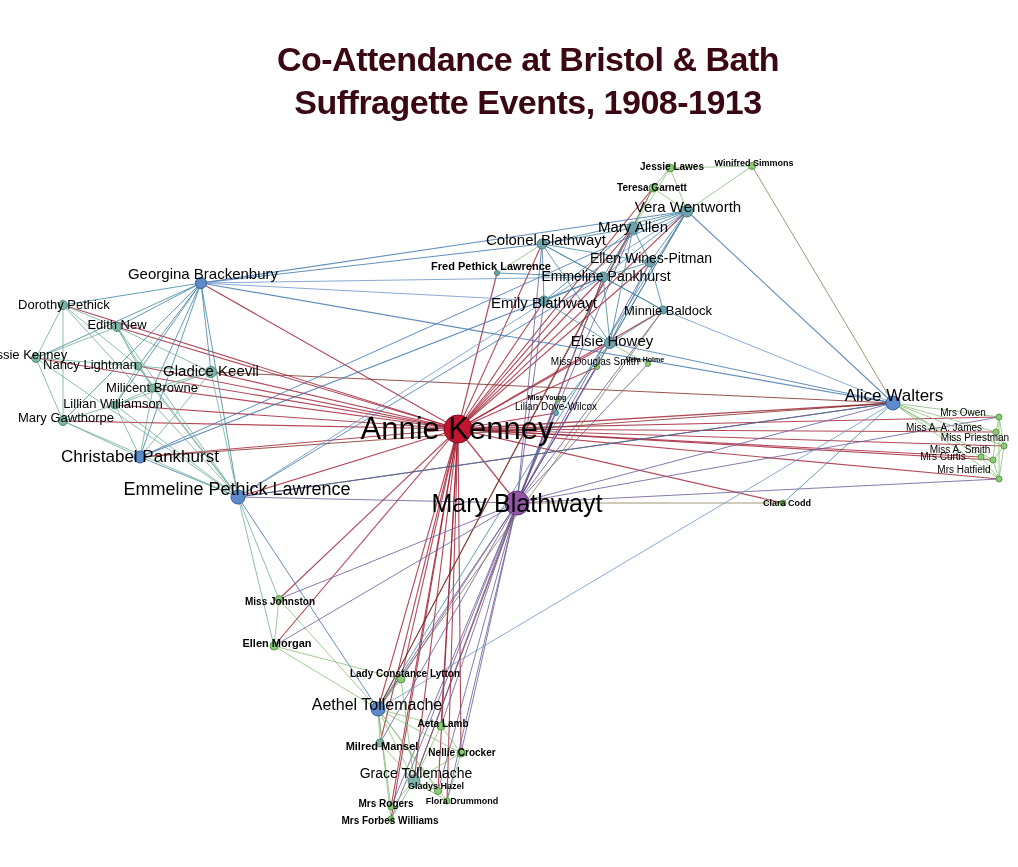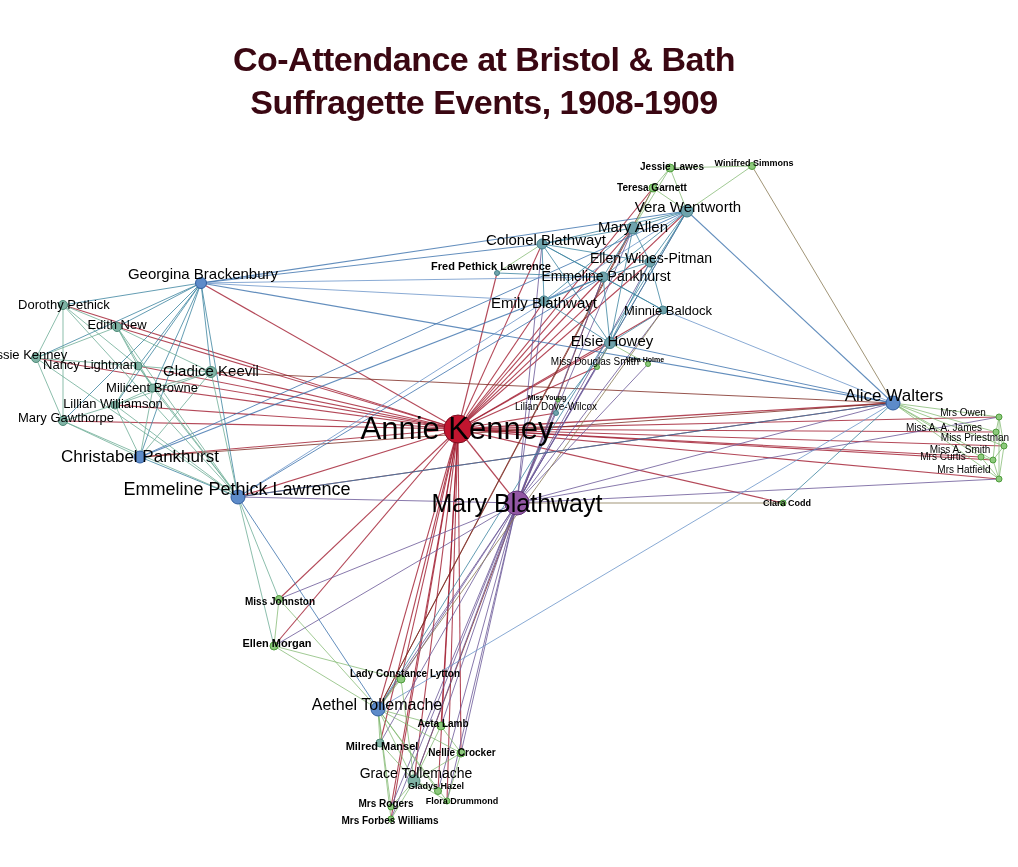--- a/index.html
+++ b/index.html
@@ -2,31 +2,31 @@
 <html><head>
 <meta charset="utf-8">
 <style>
   html,body{margin:0;padding:0;}
   body{
     width:1018px;height:867px;position:relative;background:#ffffff;overflow:hidden;
     font-family:"Liberation Sans", sans-serif;
   }
   .title-wrap{
     position:absolute;top:38px;left:0;width:968px;text-align:center;line-height:1.25;
-    font-size:34px;font-weight:600;letter-spacing:-0.5px;
+    font-size:34px;font-weight:600;letter-spacing:-0.5px;padding-left:44px;
   }
   #net{position:absolute;left:0;top:0;}
   .node-label{fill:#000000;}
 </style>
 </head>
 <body>
 
 <div class="title-wrap" style="color: rgb(58, 7, 18);">
   <div>Co-Attendance at Bristol &amp; Bath</div>
-  <div>Suffragette Events, 1908-1909</div>
+  <div>Suffragette Events, 1908-1913</div>
 </div>
 
 <svg id="net" xmlns="http://www.w3.org/2000/svg" width="1018" height="867" viewBox="0 0 1018 867">
     <line x1="458" y1="429" x2="893" y2="403" stroke="#a01a2e" stroke-width="1.3" stroke-opacity="0.8"></line>
     <line x1="458" y1="429" x2="517" y2="503" stroke="#a01a2e" stroke-width="1.3" stroke-opacity="0.8"></line>
     <line x1="458" y1="429" x2="999" y2="417" stroke="#a01a2e" stroke-width="1.1" stroke-opacity="0.8"></line>
     <line x1="458" y1="429" x2="996" y2="432" stroke="#a01a2e" stroke-width="1.1" stroke-opacity="0.8"></line>
     <line x1="458" y1="429" x2="1004" y2="446" stroke="#a01a2e" stroke-width="1.1" stroke-opacity="0.8"></line>
     <line x1="458" y1="429" x2="993" y2="460" stroke="#a01a2e" stroke-width="1.1" stroke-opacity="0.8"></line>
     <line x1="458" y1="429" x2="981" y2="457" stroke="#a01a2e" stroke-width="1.1" stroke-opacity="0.8"></line>

